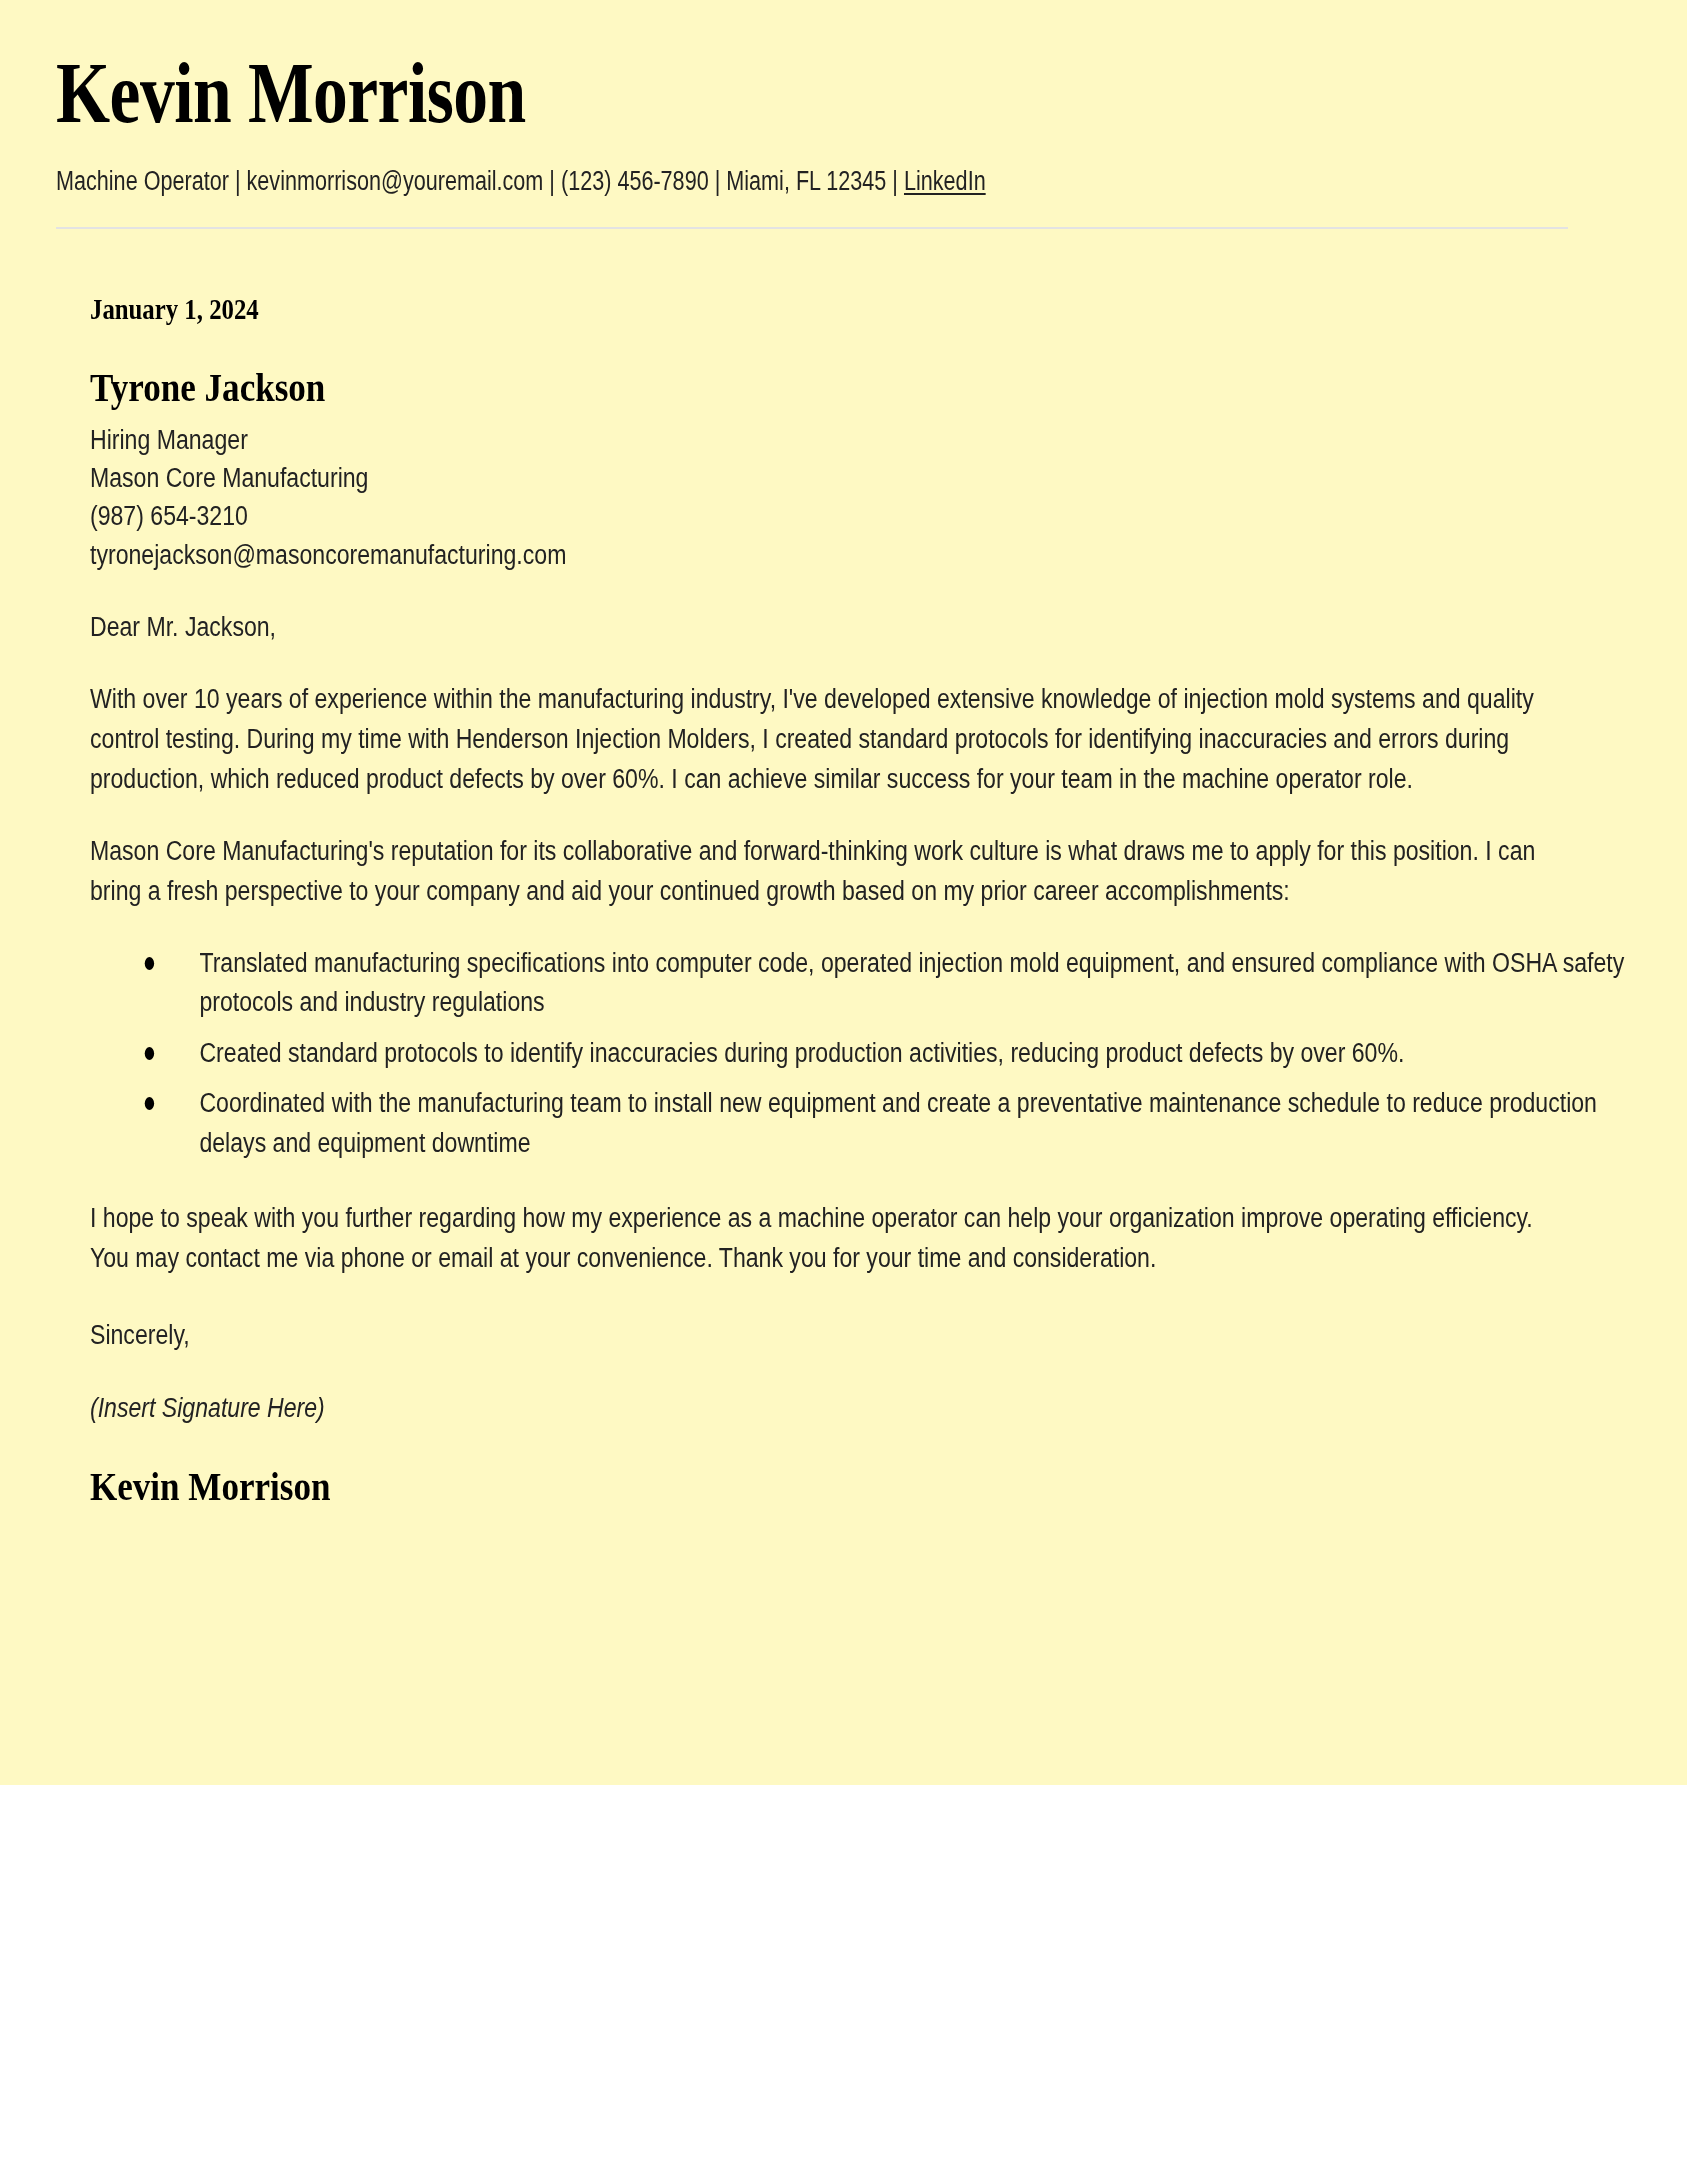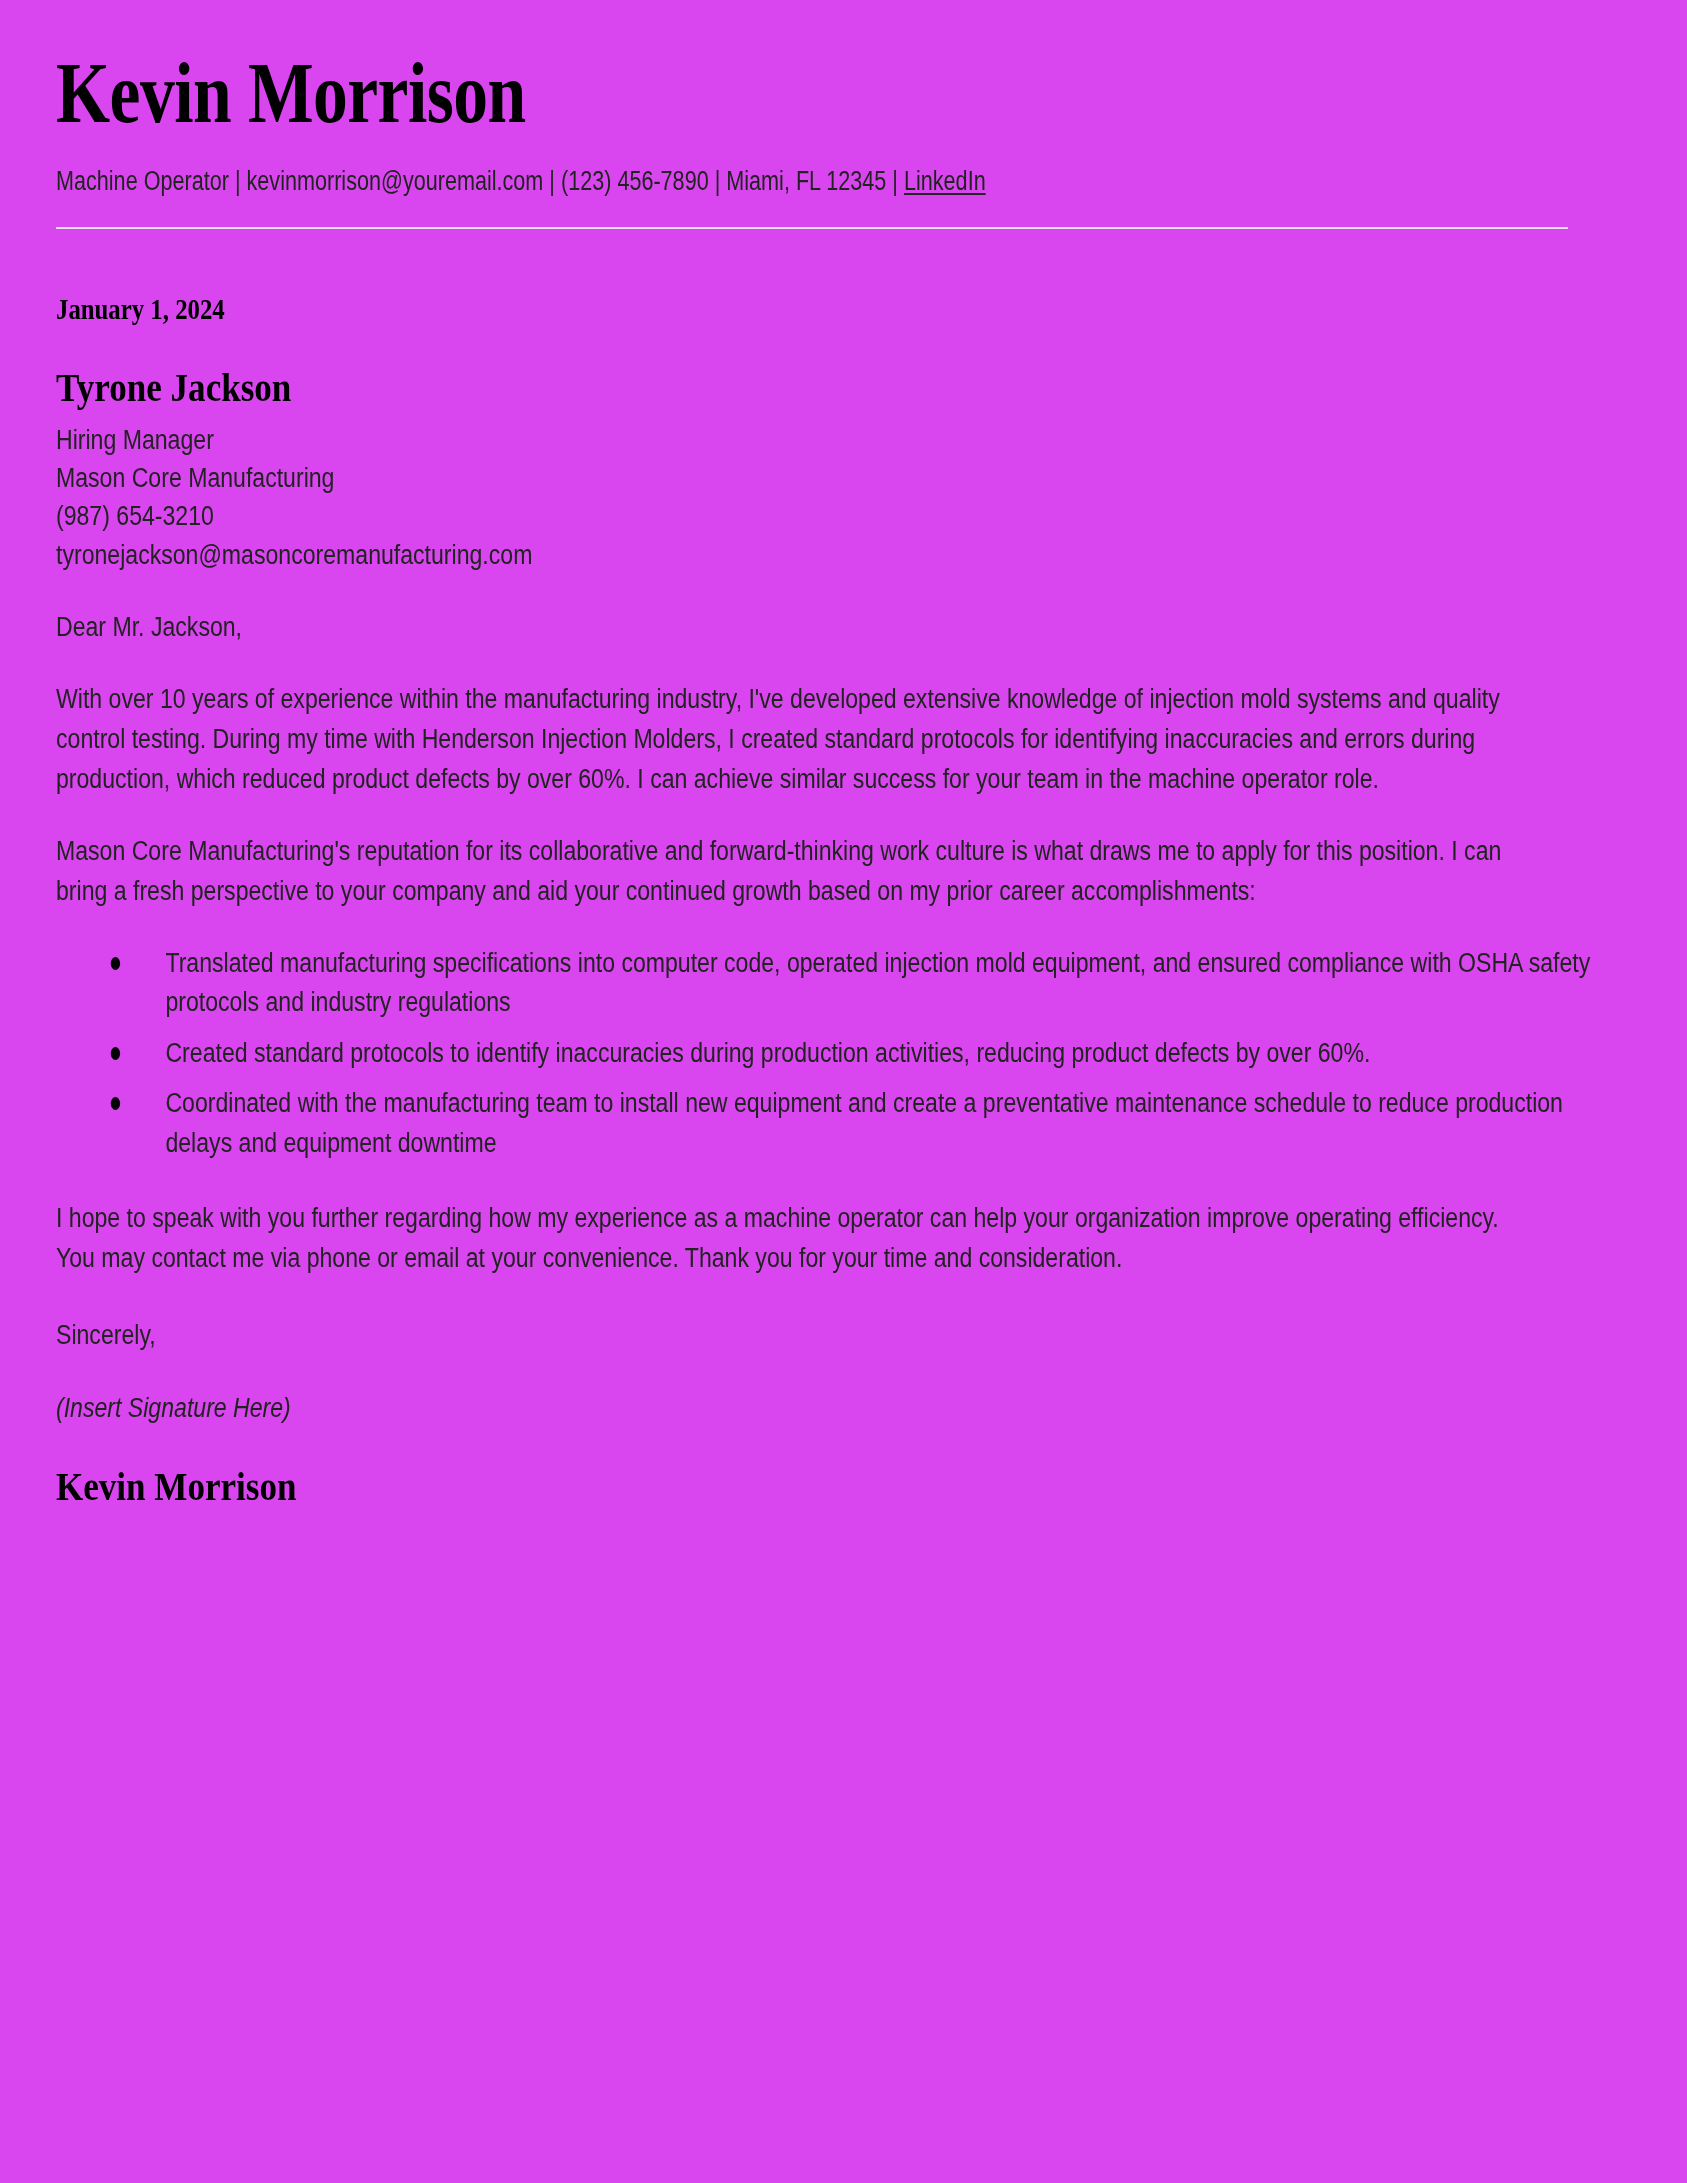--- a/index.html
+++ b/index.html
@@ -11,22 +11,22 @@
     width: 1687px;
     height: 2183px;
     font-family: "Liberation Sans", sans-serif;
     color: #1a1a1a;
     -webkit-font-smoothing: antialiased;
   }
 
   .page {
     position: relative;
     width: 1687px;
-    height: 2183px;
-    background: #d946ef;
+    height: 1785px;
+    background: #fef9c3;
     box-sizing: border-box;
   }
 
   
   .header {
     padding: 46px 119px 0 56px;
   }
   .cand-name {
     font-family: "Liberation Serif", "DejaVu Serif", serif;
     font-weight: 700;
@@ -58,20 +58,21 @@
   .divider {
     margin-top: 28px;
     height: 2px;
     background: #e3e3e3;
     width: 100%;
   }
 
   
   .body-wrap {
     padding: 0 86px 0 56px;
+    margin-left: 34px;
   }
   .inner {
     transform: scaleX(0.855);
     transform-origin: left top;
     width: 1806px;
   }
 
   .date {
     margin-top: 64px;
     font-family: "Liberation Serif", "DejaVu Serif", serif;

